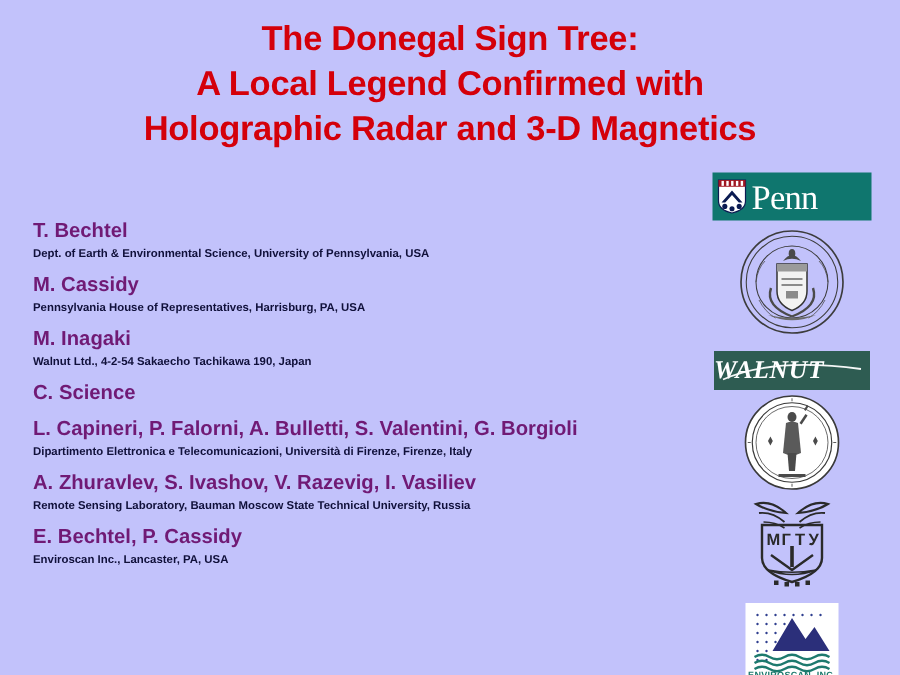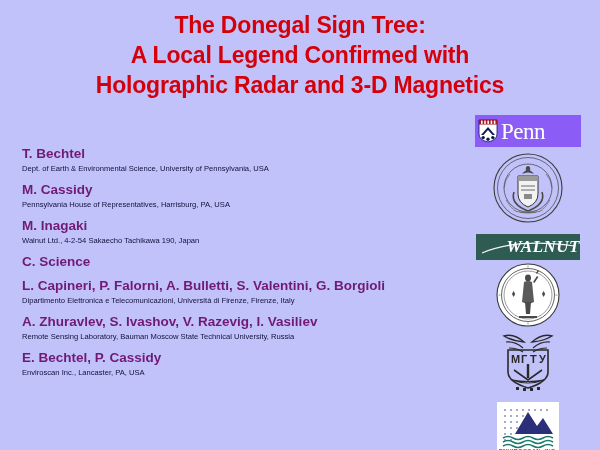--- a/index.html
+++ b/index.html
@@ -50,21 +50,21 @@
   }
   .author-names {
     color: #701a75;
     font-weight: bold;
     font-size: 13.5px;
     line-height: 16px;
     white-space: nowrap;
   }
   .author-affil {
     color: #10103a;
-    font-weight: normal;
+    font-weight: bold;
     font-size: 7.6px;
     line-height: 11px;
     white-space: nowrap;
     margin-top: 1px;
   }
 
   
   .logos {
     position: absolute;
     left: 462px;
@@ -75,21 +75,21 @@
     display: flex;
     align-items: center;
     justify-content: center;
   }
 
   
   .logo-penn { height: 38px; }
   .penn-box {
     width: 106px;
     height: 32px;
-    background: #8b5cf6;
+    background: #0f766e;
     display: flex;
     align-items: center;
     padding: 0 3px;
     box-sizing: border-box;
   }
   .penn-shield {
     width: 20px;
     height: 24px;
     position: relative;
     flex: 0 0 auto;
@@ -109,21 +109,21 @@
   .logo-mgtu  { height: 62px; margin-top: 2px; }
 
   
   .logo-walnut { height: 30px; margin-top: 6px; }
   .walnut-box {
     width: 104px;
     height: 26px;
     background: #2e5c52;
     display: flex;
     align-items: center;
-    justify-content: flex-end;
+    justify-content: flex-start;
     position: relative;
     overflow: hidden;
   }
   .walnut-word {
     color: #ffffff;
     font-family: "Liberation Serif", serif;
     font-style: italic;
     font-weight: bold;
     font-size: 17px;
     letter-spacing: 0.5px;

